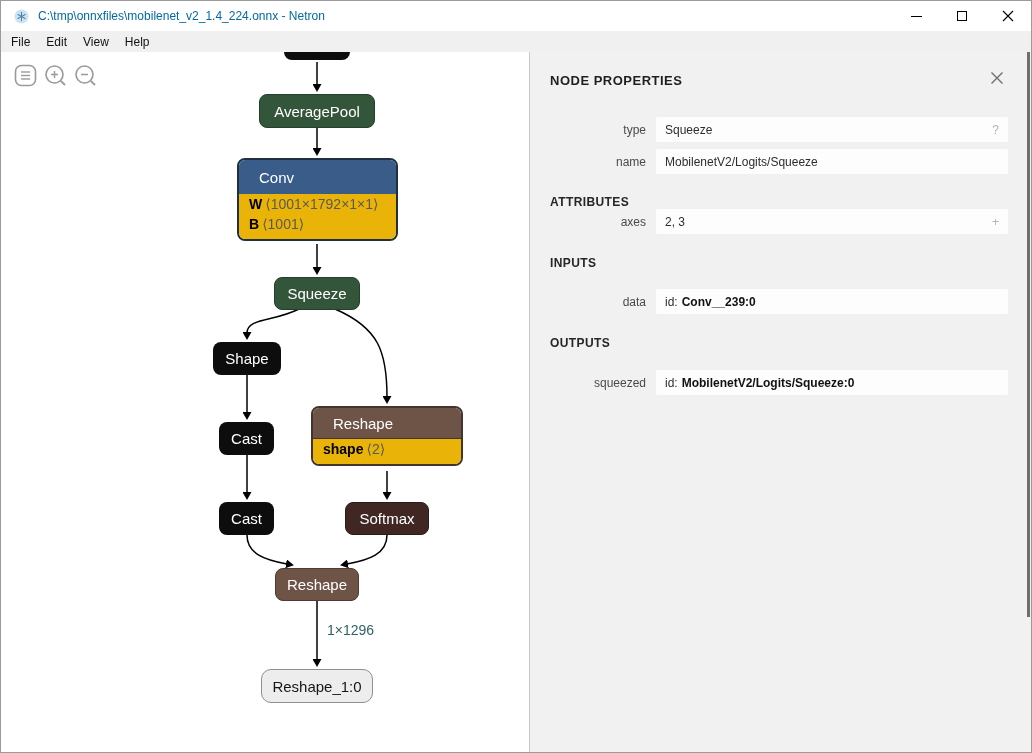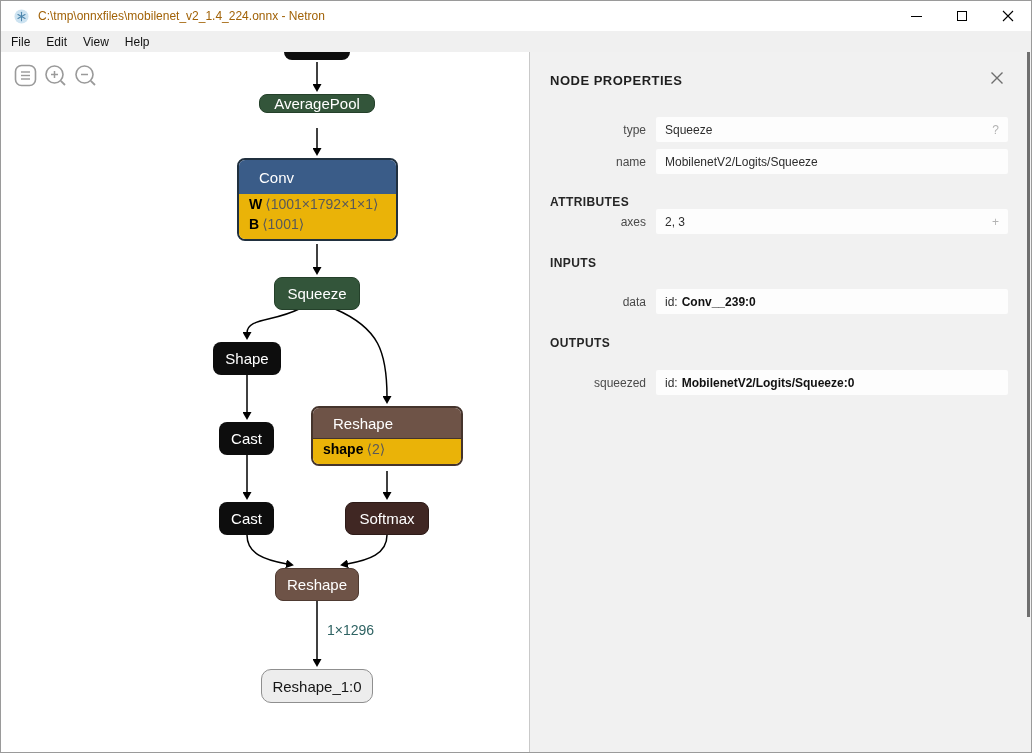--- a/index.html
+++ b/index.html
@@ -6,21 +6,21 @@
   html,body { margin:0; padding:0; }
   body {
     width:1032px; height:753px;
     font-family:"Liberation Sans", sans-serif;
     background:#fff; position:relative; overflow:hidden;
     border:1px solid #9a9a9a;
   }
   
   .titlebar { height:30px; display:flex; align-items:center; background:#fff; }
   .app-icon { width:15px; height:15px; margin-left:13px; flex-shrink:0; }
-  .title-text { margin-left:9px; font-size:12px; color:#a16207; white-space:nowrap; }
+  .title-text { margin-left:9px; font-size:12px; color:#0369a1; white-space:nowrap; }
   .win-controls { margin-left:auto; display:flex; height:30px; }
   .win-btn { width:46px; height:30px; display:flex; align-items:center; justify-content:center; }
   .min-glyph { width:11px; height:1px; background:#000; display:block; }
   .max-glyph { width:10px; height:10px; border:1px solid #000; display:block; }
   
   .menubar { height:21px; background:#f0f0f0; display:flex; align-items:center; font-size:12px; color:#111; }
   .menu-item { padding:0 8px; }
   .menu-item:first-child { margin-left:2px; }
   
   .main { display:flex; height:701px; }
@@ -150,21 +150,21 @@
         <path d="M334,257 C378,276 386,300 386,345" marker-end="url(#arr)"></path>
         <path d="M386,419 L386,441" marker-end="url(#arr)"></path>
         <path d="M246,483 C246,502 264,508 286,512" marker-end="url(#arr)"></path>
         <path d="M386,483 C386,502 368,508 346,512" marker-end="url(#arr)"></path>
         <path d="M316,549 L316,608" marker-end="url(#arr)"></path>
       </g>
     </svg>
 
     <div class="node n-black" style="left:283px; top:-14px; width:66px; height:22px;"></div>
 
-    <div class="node n-green" style="left:258px; top:42px; width:116px; height:19px;">
+    <div class="node n-green" style="left:258px; top:42px; width:116px; height:34px;">
       <span>AveragePool</span>
     </div>
 
     <div class="bignode" style="left:236px; top:106px; width:161px;">
       <div class="bignode-header hdr-blue">
         <span>Conv</span>
       </div>
       <div class="bignode-body">
         <div class="bignode-row">
           <b>W</b><span>⟨1001×1792×1×1⟩</span>

